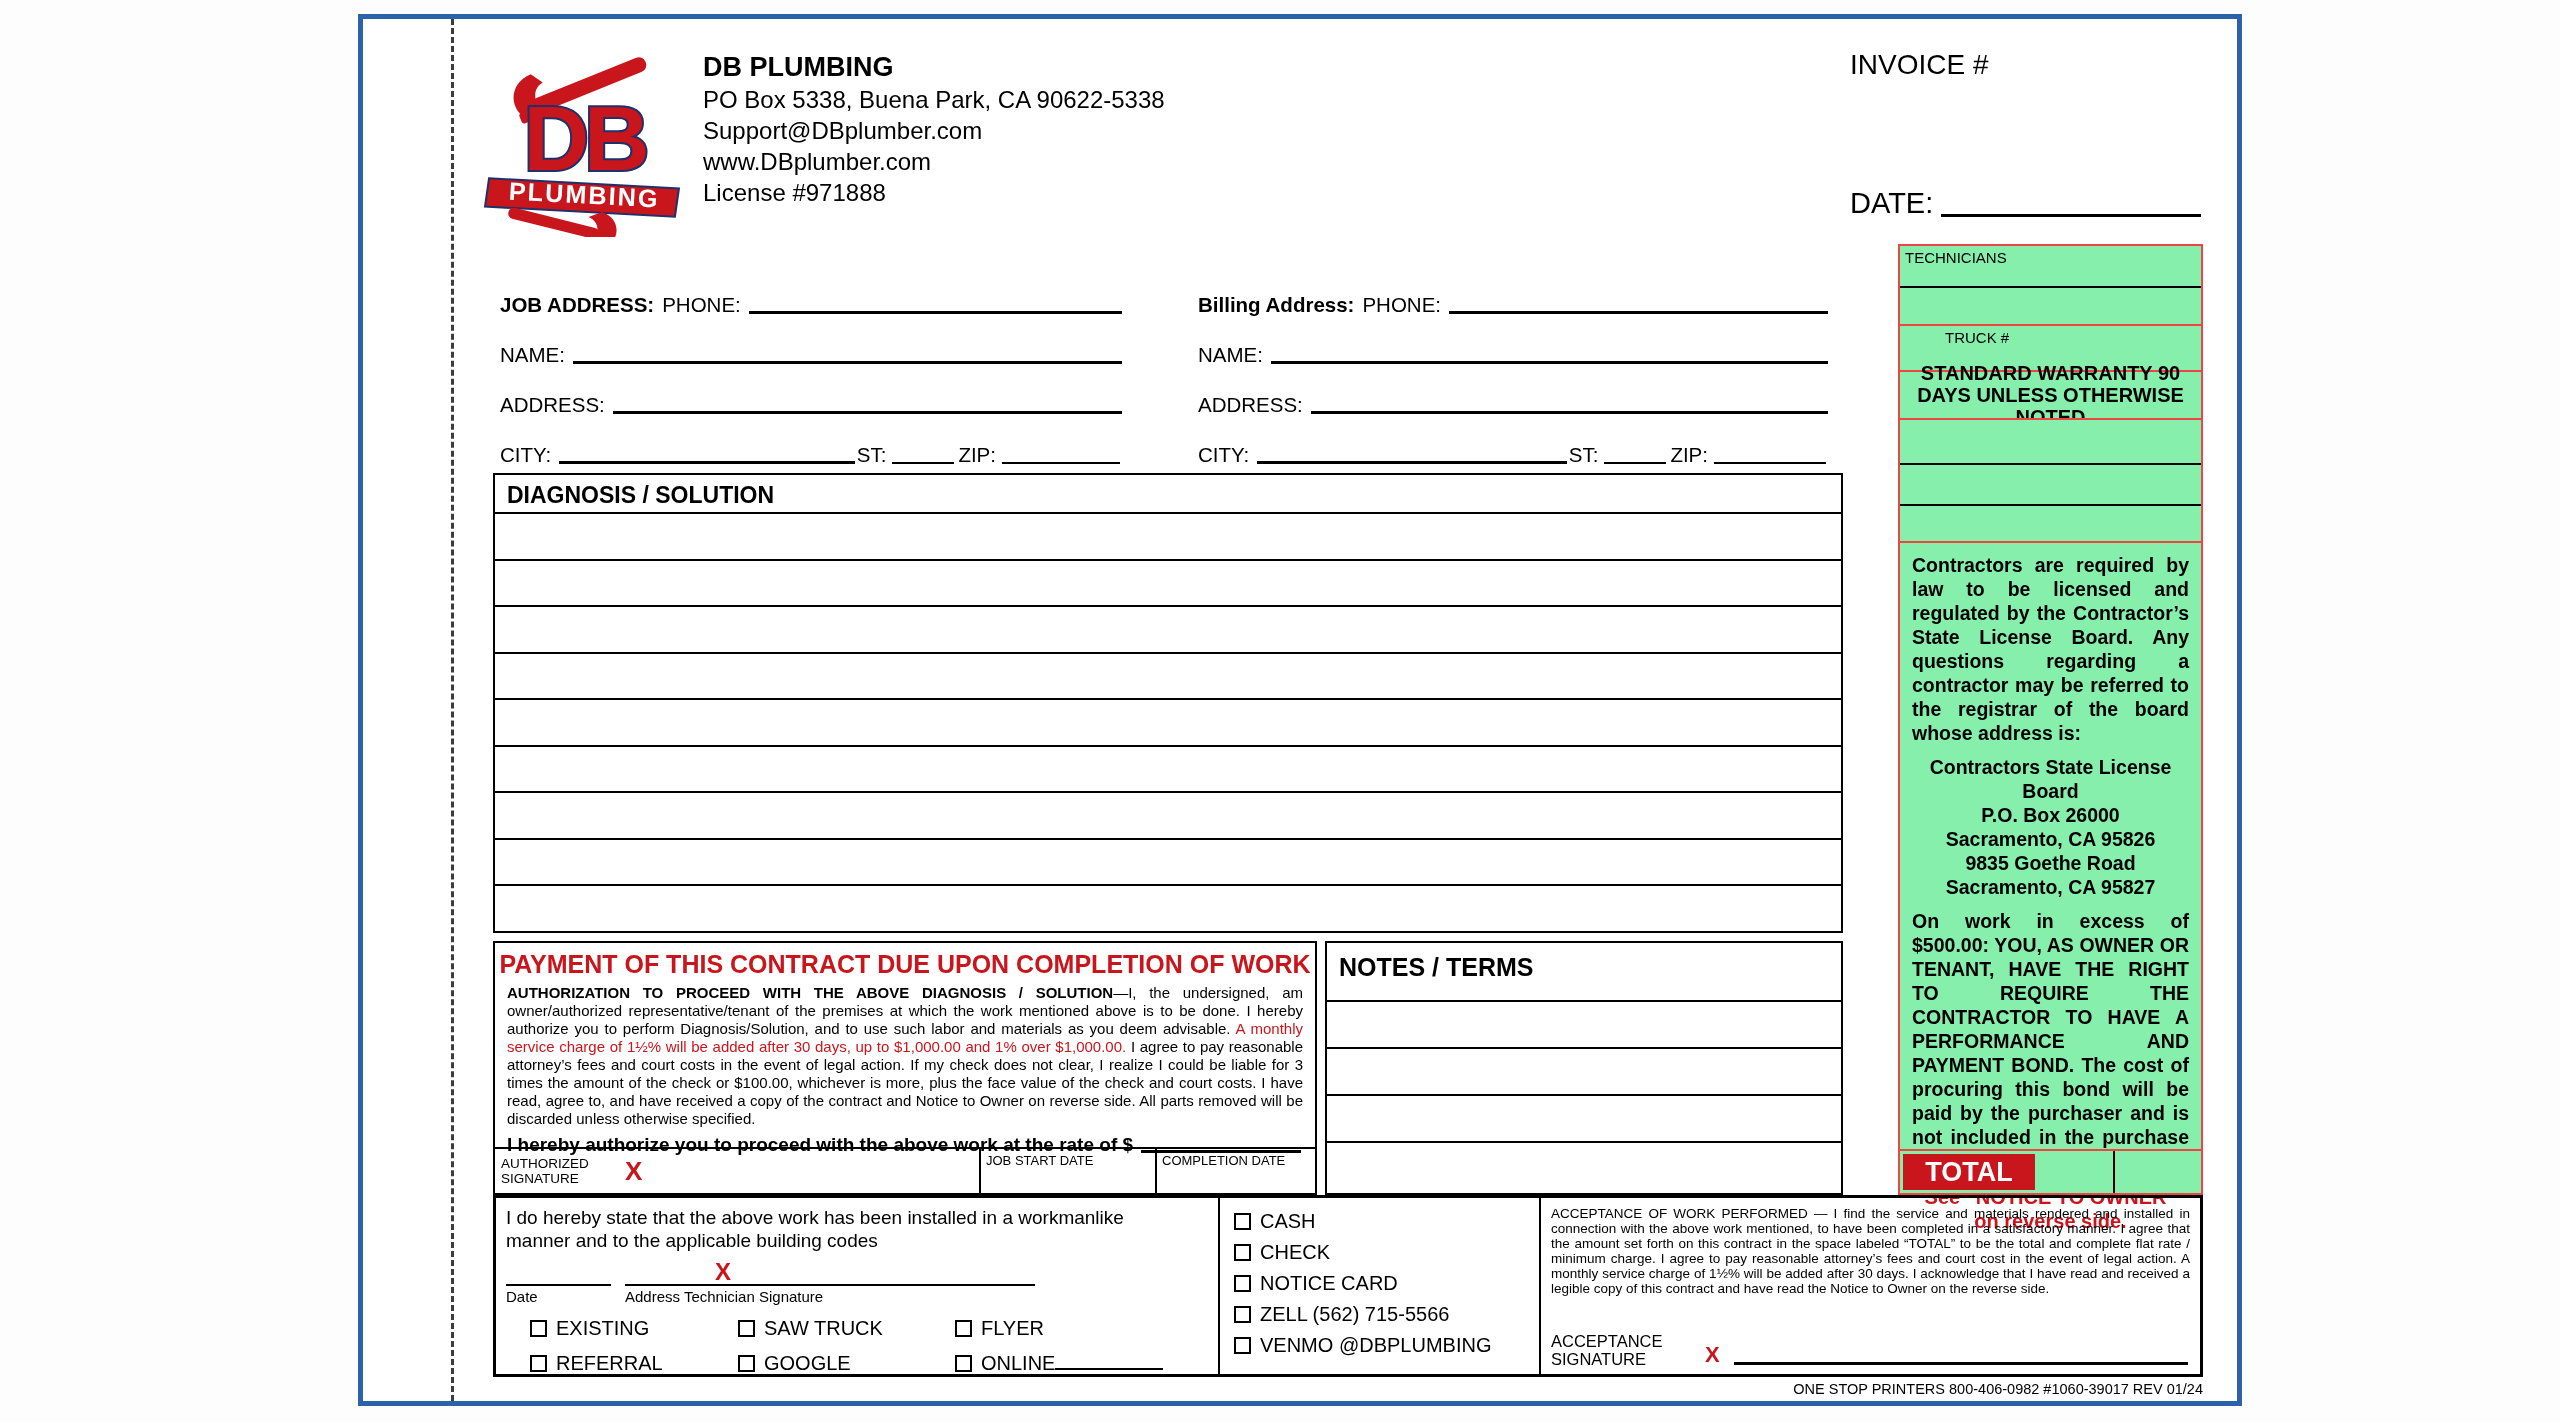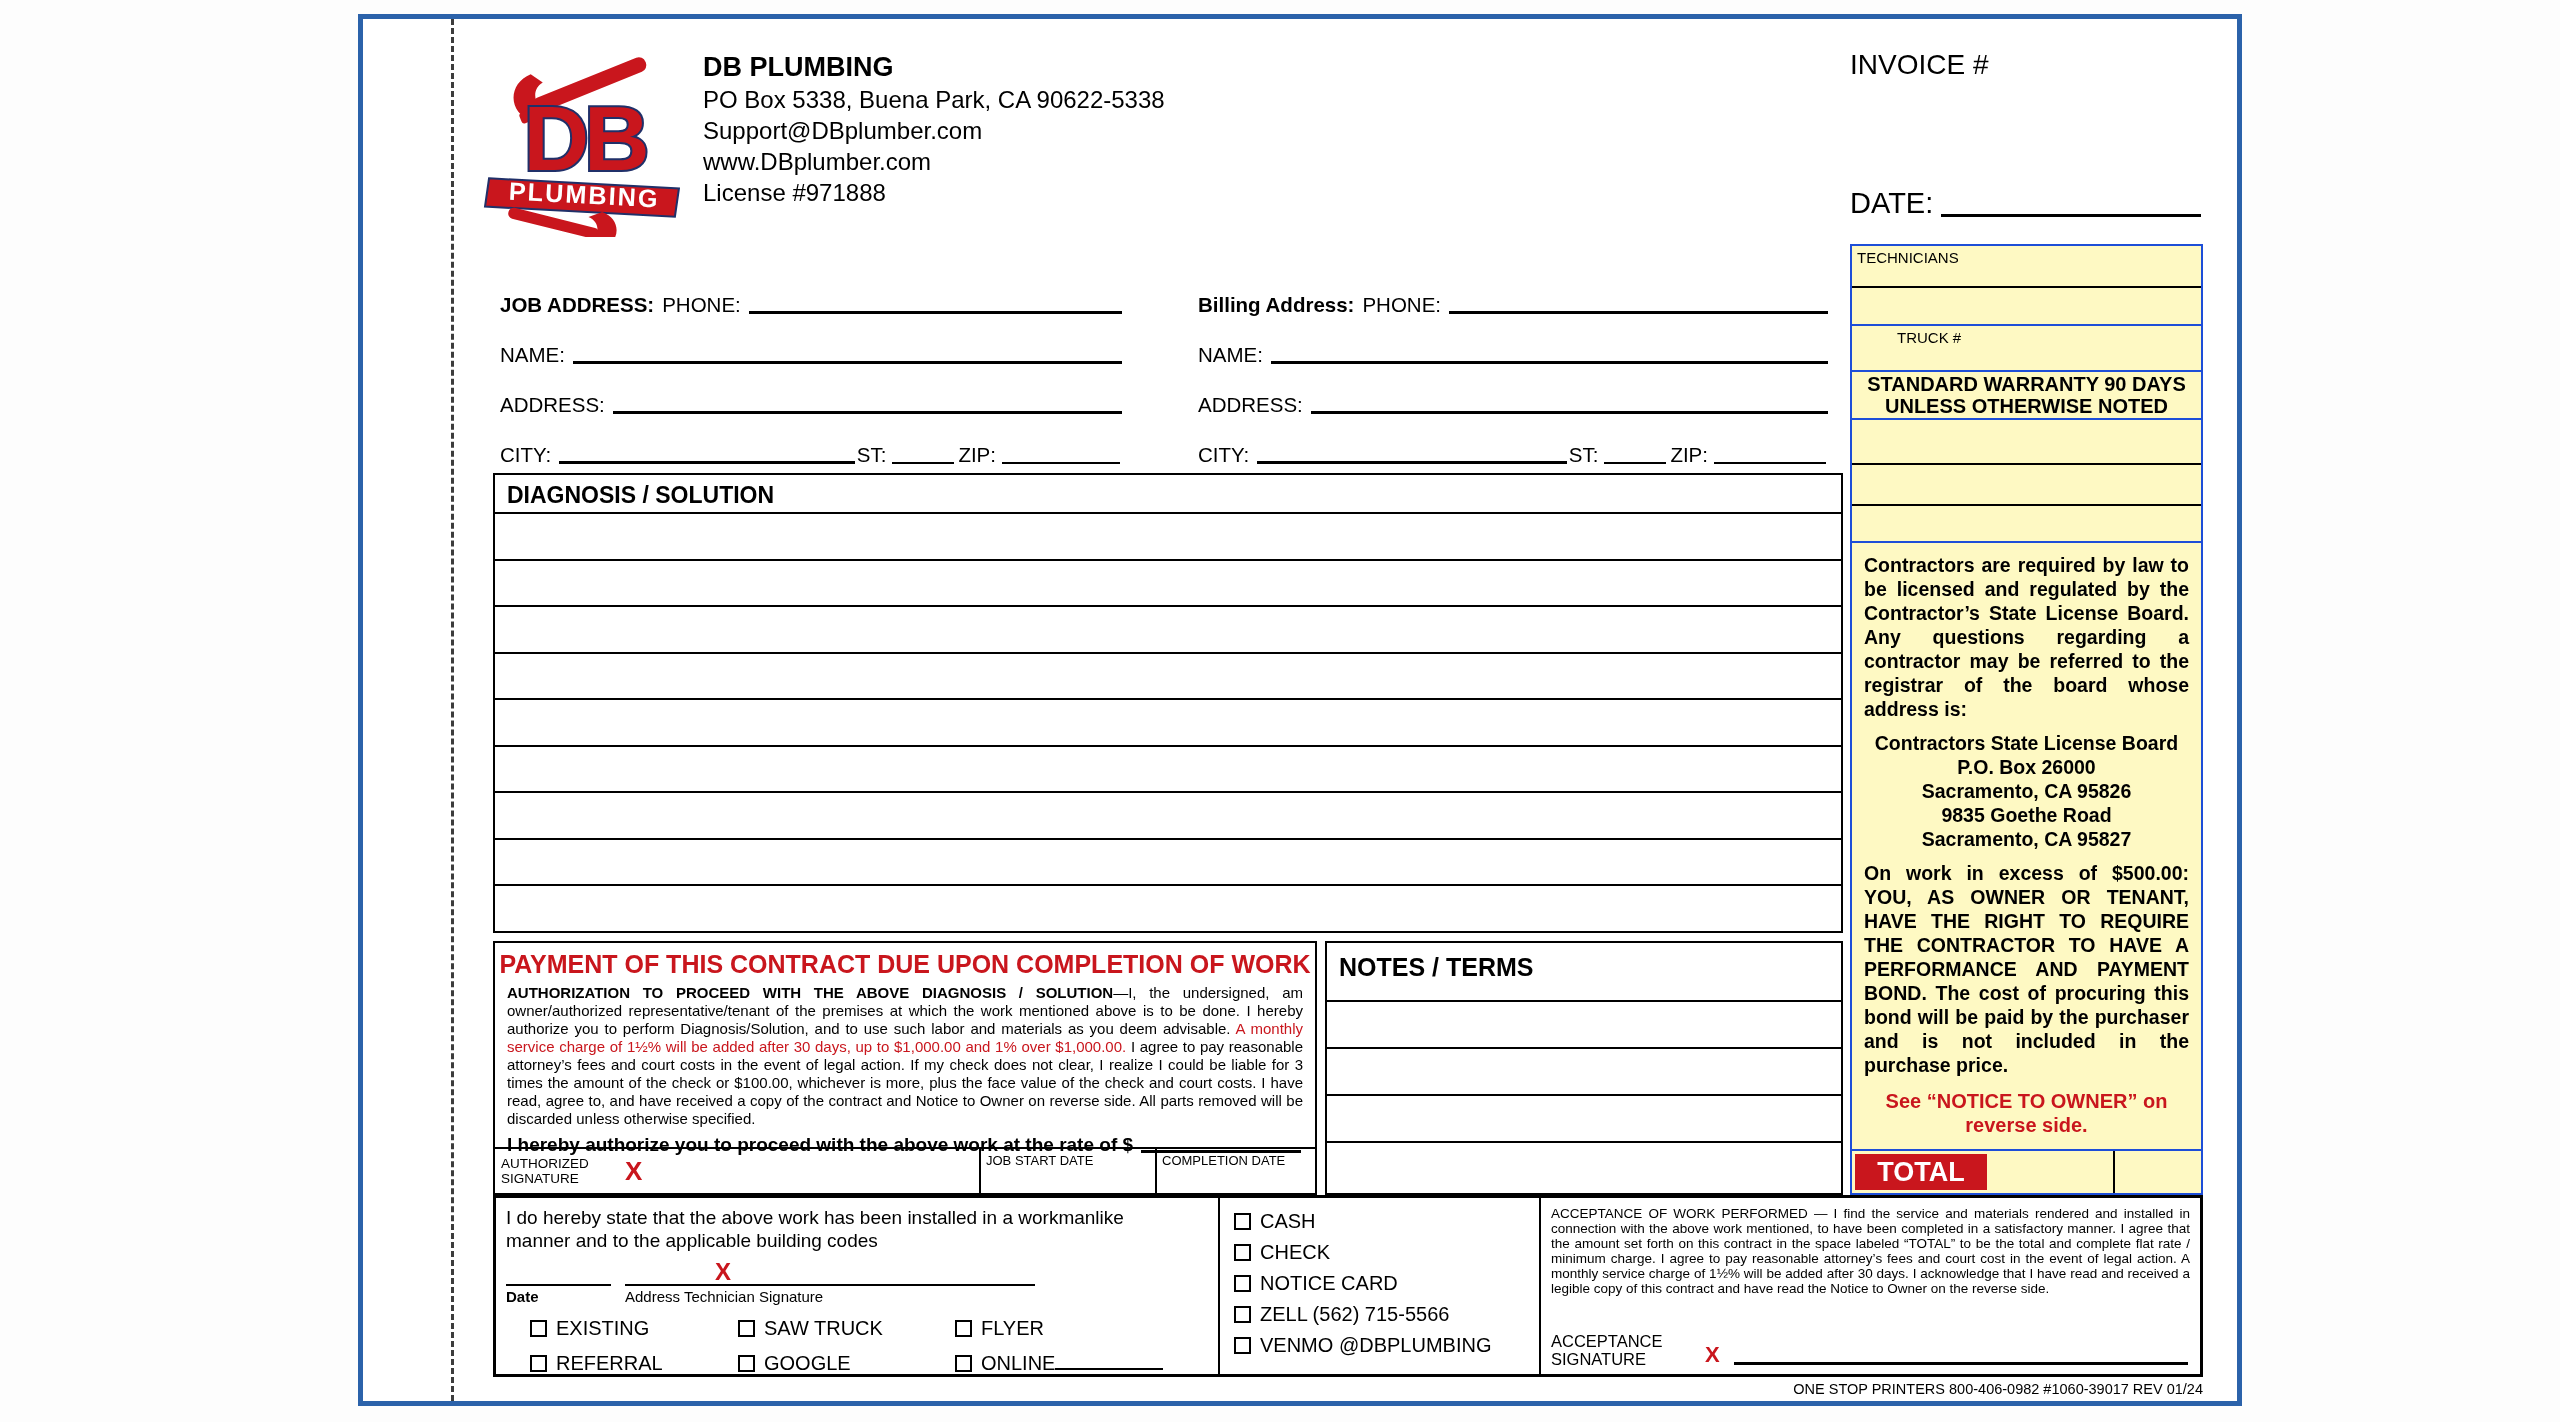--- a/index.html
+++ b/index.html
@@ -25,21 +25,21 @@
   .co-line { font-size:24px; line-height:31px; }
 
   .invoice-label { position:absolute; left:1487px; top:30px; font-size:28px; font-weight:normal; }
 
   .date-row { position:absolute; left:1487px; top:168px; width:353px; display:flex; align-items:flex-end; font-size:29px; }
   .fl { flex:1; border-bottom:3px solid #000; margin:0 2px 3px 8px; min-height:10px; }
   .lseg { border-bottom:2px solid #000; margin:0 4px 3px 6px; }
 
   
   .rcol { position:absolute; left:1487px; top:225px; width:353px; }
-  .rbox { border:2px solid #1d4ed8; position:relative; background:#fef9c3; }
+  .rbox { border:2px solid #ef4444; position:relative; background:#86efac;margin-left:48px; }
   .rbox + .rbox { margin-top:-2px; }
   .tiny-label { font-size:15px; padding:3px 5px; }
   .hline { position:absolute; left:0; right:0; border-top:2px solid #000; }
   .tech-box { height:82px; }
   .truck-box { height:48px;padding-left:40px; }
   .warranty-box { height:50px; display:flex; align-items:center; justify-content:center;
                   text-align:center; font-weight:bold; font-size:20px; line-height:22px; padding:0 6px; }
   .rows-box { height:125px; }
   .contractors-box { height:610px; padding:10px 12px 4px 12px; }
   .cb-p { font-weight:bold; font-size:19.5px; line-height:24px; text-align:justify; }
@@ -83,21 +83,21 @@
   .notes { position:absolute; left:962px; top:922px; width:518px; height:254px; border:2px solid #000; }
   .notes-head { height:59px; border-bottom:2px solid #000; font-weight:bold; font-size:25px; padding:10px 12px; }
   .notes-row { height:47px; border-bottom:2px solid #000; }
   .notes-row:last-child { border-bottom:none; }
 
   
   .bottom { position:absolute; left:130px; top:1176px; width:1710px; height:182px; border:3px solid #000; display:flex; }
   .b-left { width:722px; padding:8px 10px; position:relative; }
   .b-statement { font-size:19px; line-height:23px; width:640px; }
   .sig-flex { display:flex; margin-top:14px; align-items:flex-end; }
-  .date-group { width:105px;font-weight:bold; }
+  .date-group { width:105px; }
   .tech-group { width:410px; margin-left:14px; position:relative; }
   .sig-line { border-bottom:2px solid #000; height:20px; }
   .under-cap { font-size:15px; margin-top:2px; }
   .tech-x { position:absolute; left:90px; top:-8px; color:#c9161d; font-weight:bold; font-size:24px; }
   .src-grid { margin:12px 0 0 24px; display:grid; grid-template-columns:208px 217px 1fr; row-gap:12px; font-size:20px; }
   .chk { display:inline-block; width:17px; height:17px; border:2px solid #000; vertical-align:-2px; margin-right:9px; background:#fff; }
   .online-line { display:inline-block; width:108px; border-bottom:2px solid #000; height:16px; }
   .b-mid { width:321px; border-left:2px solid #000; padding:12px 0 0 14px; font-size:20px; }
   .b-mid .pm-item { height:31px; white-space:nowrap; }
   .b-right { flex:1; border-left:2px solid #000; padding:8px 10px 6px 10px; position:relative; }

